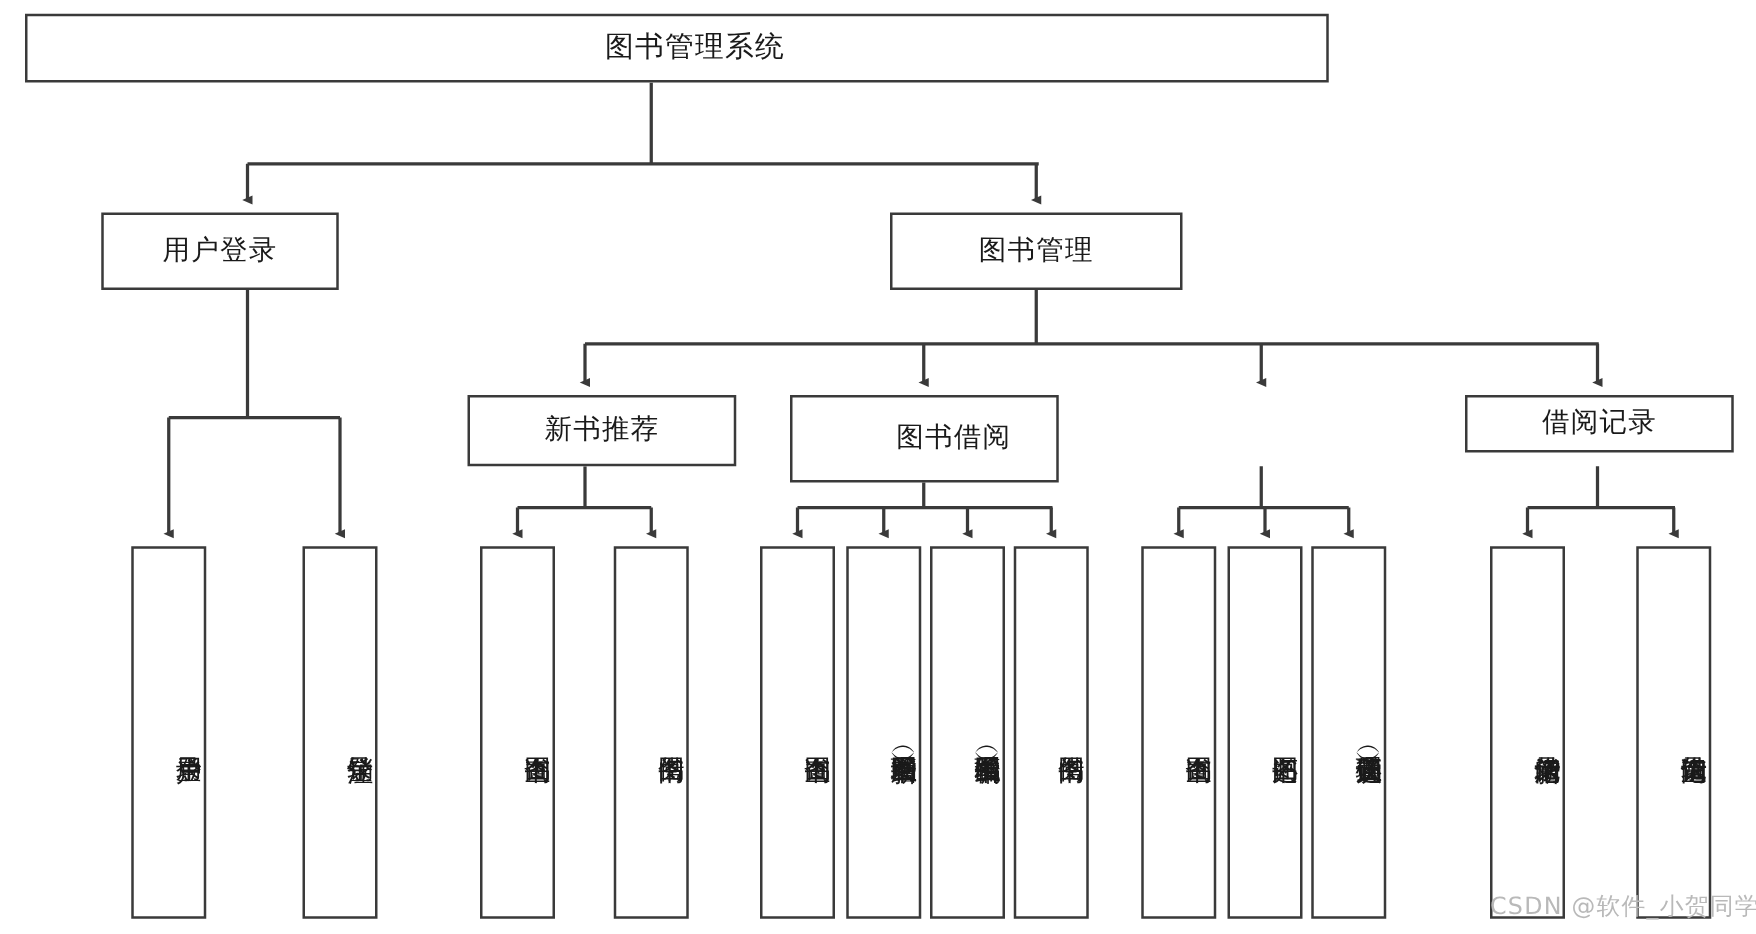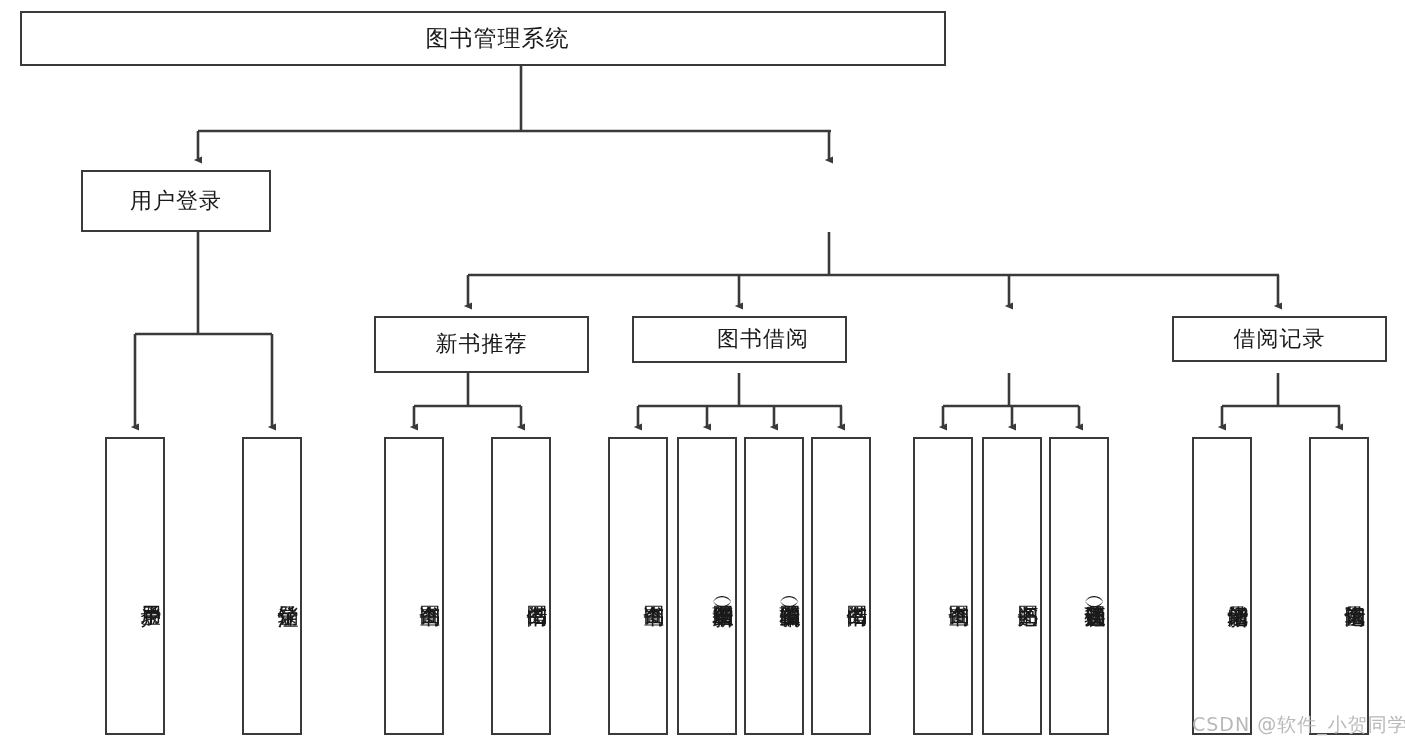--- a/index.html
+++ b/index.html
@@ -116,32 +116,35 @@
       <path d="M1012,406 L1012,427" marker-end="url(#arrow)"></path>
       <path d="M1079,406 L1079,427" marker-end="url(#arrow)"></path>
 
       <path d="M1278,373 L1278,406"></path>
       <path d="M1222,406 L1340,406"></path>
       <path d="M1222,406 L1222,427" marker-end="url(#arrow)"></path>
       <path d="M1339,406 L1339,427" marker-end="url(#arrow)"></path>
     </g>
   </svg>
 
-  <div class="node node-h root" style="left:20px; top:11px; width:926px; height:55px;padding-left:29px;">
+  <div class="node node-h root" style="left:20px; top:11px; width:1043px; height:55px;padding-left:29px;">
     <span>图书管理系统</span>
   </div>
 
   <div class="node node-h" style="left:81px; top:170px; width:190px; height:62px;">
     <span>用户登录</span>
   </div>
+  <div class="node node-h" style="left:712px; top:170px; width:234px; height:62px;">
+    <span>图书管理</span>
+  </div>
 
   <div class="node node-h" style="left:374px; top:316px; width:215px; height:57px;">
     <span>新书推荐</span>
   </div>
-  <div class="node node-h" style="left:632px; top:316px; width:215px; height:47px;padding-left:47px;">
+  <div class="node node-h" style="left:632px; top:316px; width:215px; height:70px;padding-left:47px;">
     <span>图书借阅</span>
   </div>
   <div class="node node-h" style="left:1172px; top:316px; width:215px; height:46px;">
     <span>借阅记录</span>
   </div>
 
   <div class="node node-v" style="left:105px; top:437px; width:60px; height:298px;">
     <span>用户登录</span>
   </div>
   <div class="node node-v" style="left:242px; top:437px; width:60px; height:298px;">

